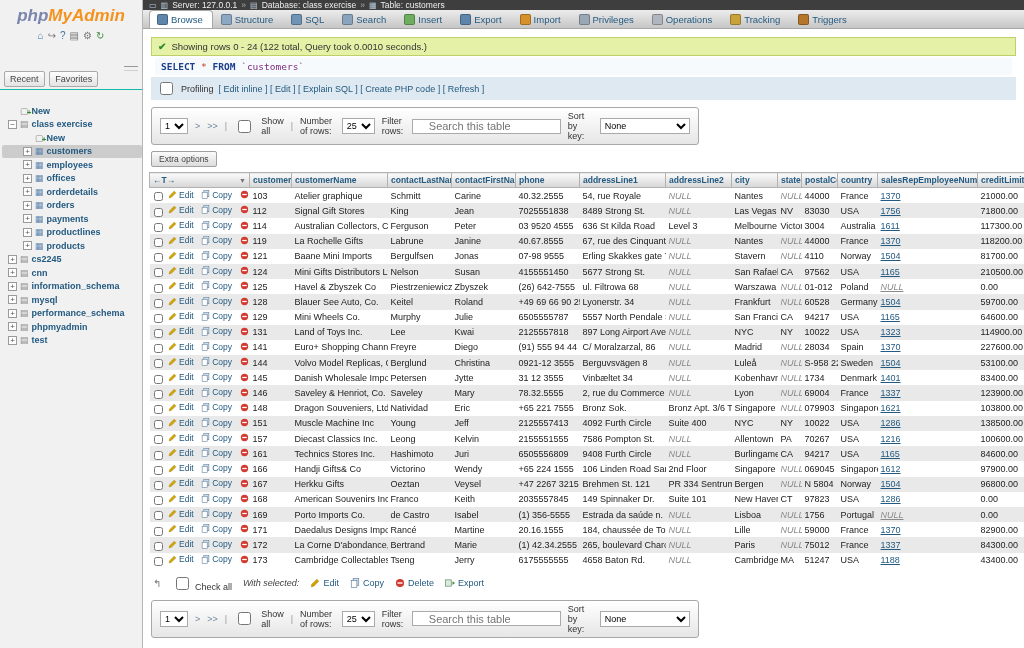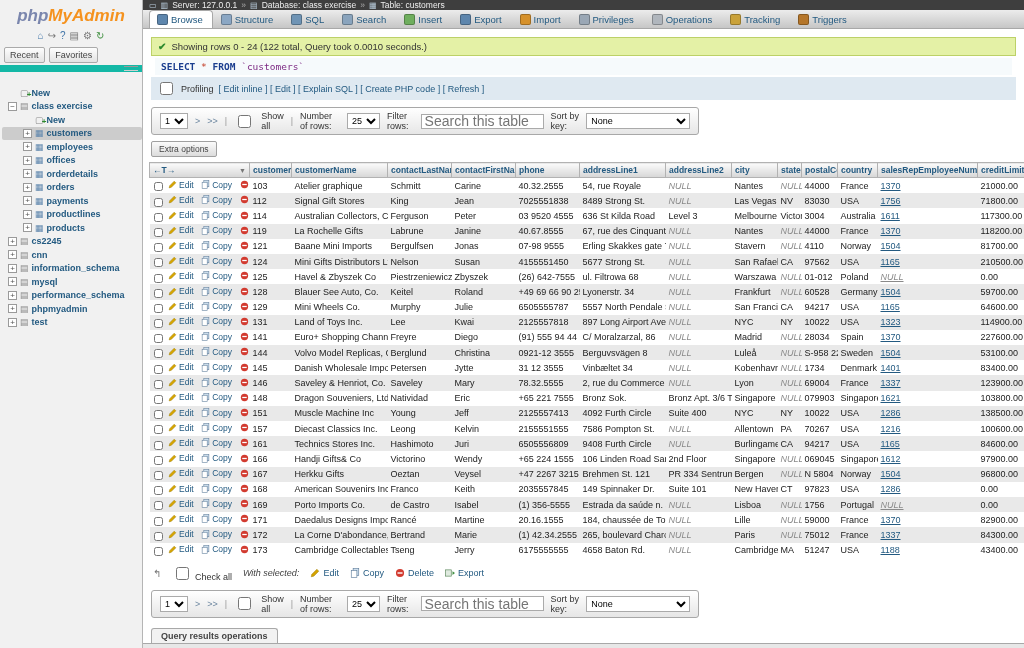--- a/index.html
+++ b/index.html
@@ -5,21 +5,21 @@
   html,body{margin:0;padding:0;width:1024px;height:648px;overflow:hidden;
     font-family:"Liberation Sans",sans-serif;background:#fff;font-size:10px;color:#222;}
   .app{display:flex;width:1024px;height:648px;}
   
   .sidebar{width:143px;min-width:143px;height:648px;background:#f1f1f1;border-right:1px solid #b5b5b5;box-sizing:border-box;position:relative;}
   .logo{text-align:center;padding:6px 0 2px;font-size:17px;font-weight:bold;font-style:italic;cursor:pointer;}
   .lg-php{color:#7a86ad;}
   .lg-rest{color:#f5921e;}
   .navicons{text-align:center;padding:2px 0 4px;}
   .navico{display:inline-block;font-size:10px;margin:0 2px;cursor:pointer;line-height:11px;}
-  .side-tabs{padding:2px 4px;border-bottom:7px solid #14b8a6;}
+  .side-tabs{padding:2px 4px;border-bottom:1px solid #14b8a6;margin-top:24px;}
   .side-tabs button{font-family:"Liberation Sans",sans-serif;font-size:9px;padding:2px 5px;margin-right:2px;
     background:linear-gradient(#fdfdfd,#e3e3e3);border:1px solid #aaa;border-radius:2px;color:#444;cursor:pointer;}
   .resize-handle{position:absolute;top:66px;right:4px;width:14px;height:3px;border-top:1px solid #999;border-bottom:1px solid #cfcfcf;cursor:col-resize;}
   .tree{padding:14px 0 0 2px;}
   .titem{display:flex;align-items:center;height:13.5px;white-space:nowrap;cursor:pointer;color:#235a81;}
   .titem.sel{background:#ccc;border-radius:2px;}
   .exp{display:inline-block;width:9px;height:9px;line-height:8px;font-size:8px;text-align:center;border:1px solid #9a9a9a;background:#fff;color:#555;margin-right:3px;box-sizing:border-box;}
   .exp.spacer{border:none;background:transparent;}
   .nico{font-size:9px;margin-right:3px;color:#8a8a8a;position:relative;line-height:10px;}
   .nico.t-table{color:#5e86ad;}
@@ -43,21 +43,21 @@
   .sqlbox{margin:2px 12px 0;background:#f6fafc;padding:3px 6px;font-family:"DejaVu Sans Mono",monospace;font-size:9.5px;}
   .kw{color:#1b3e8f;font-weight:bold;}
   .star{color:#c0341d;}
   .tname{color:#7c2983;}
   .profiling{margin:2px 8px 0;background:#dfe9f1;padding:2px 5px;font-size:9px;display:flex;align-items:center;gap:5px;color:#333;}
   .profiling a{color:#235a81;text-decoration:none;cursor:pointer;}
   
   .toolbar{margin:7px 8px 0;border:1px solid #a8a8a8;border-radius:3px;background:linear-gradient(#ffffff,#e6e6e6);
     padding:3px 8px;display:flex;align-items:center;gap:7px;font-size:9px;width:530px;color:#333;}
   .toolbar select{font-family:"Liberation Sans",sans-serif;font-size:9px;height:16px;border:1px solid #aaa;background:#fff;}
-  .toolbar input[type=text]{font-size:14px;height:13px;width:115px;border:1px solid #aaa;padding:0 3px;}
+  .toolbar input[type=text]{font-size:11px;height:13px;width:115px;border:1px solid #aaa;padding:0 16px;}
   .tb-sep{color:#999;}
   .pg-nav{color:#6d87a0;text-decoration:none;font-size:9px;cursor:pointer;}
   .extra{margin:6px 8px 0;font-family:"Liberation Sans",sans-serif;font-size:8.5px;padding:2px 7px;background:linear-gradient(#fbfbfb,#dcdcdc);
     border:1px solid #a0a0a0;border-radius:2px;color:#444;cursor:pointer;}
   
   table.results{margin:5px 2px 0 6px;border-collapse:collapse;table-layout:fixed;width:878px;font-size:9px;}
   .c-act{width:100px;}.c-cnum{width:42px;}.c-cname{width:96px;}.c-clast{width:64px;}.c-cfirst{width:64px;}
   .c-phone{width:64px;}.c-addr1{width:86px;}.c-addr2{width:66px;}.c-city{width:46px;}.c-state{width:24px;}
   .c-postal{width:36px;}.c-country{width:40px;}.c-rep{width:100px;}.c-credit{width:50px;}
   table.results th{background:linear-gradient(#fbfbfb,#d6d6d6);border:1px solid #b2b2b2;color:#235a81;font-size:8.5px;

